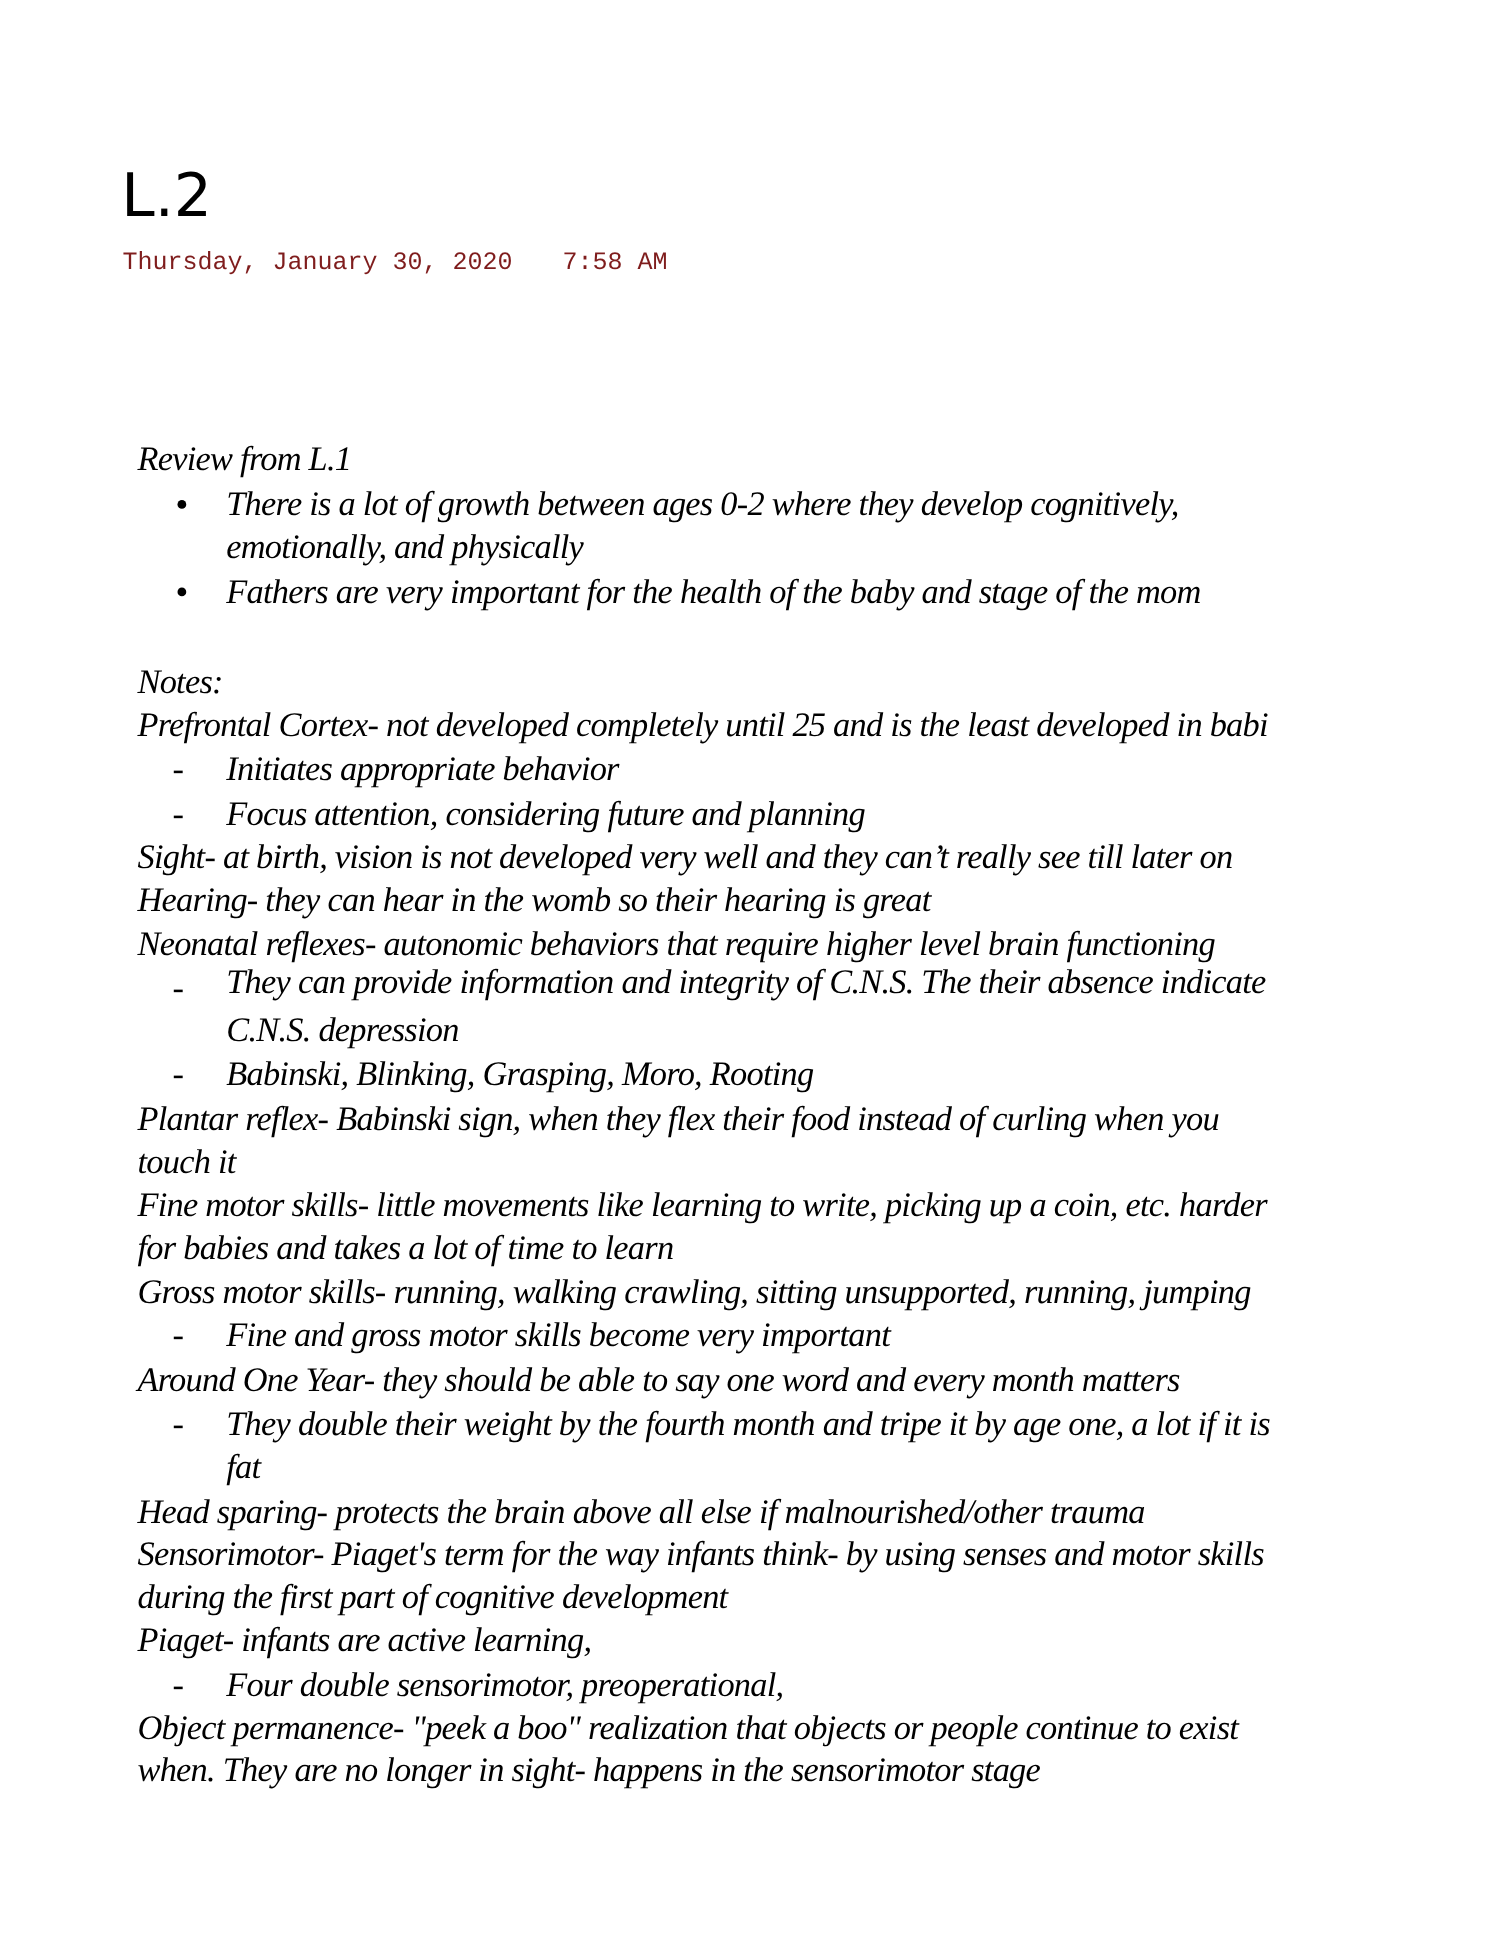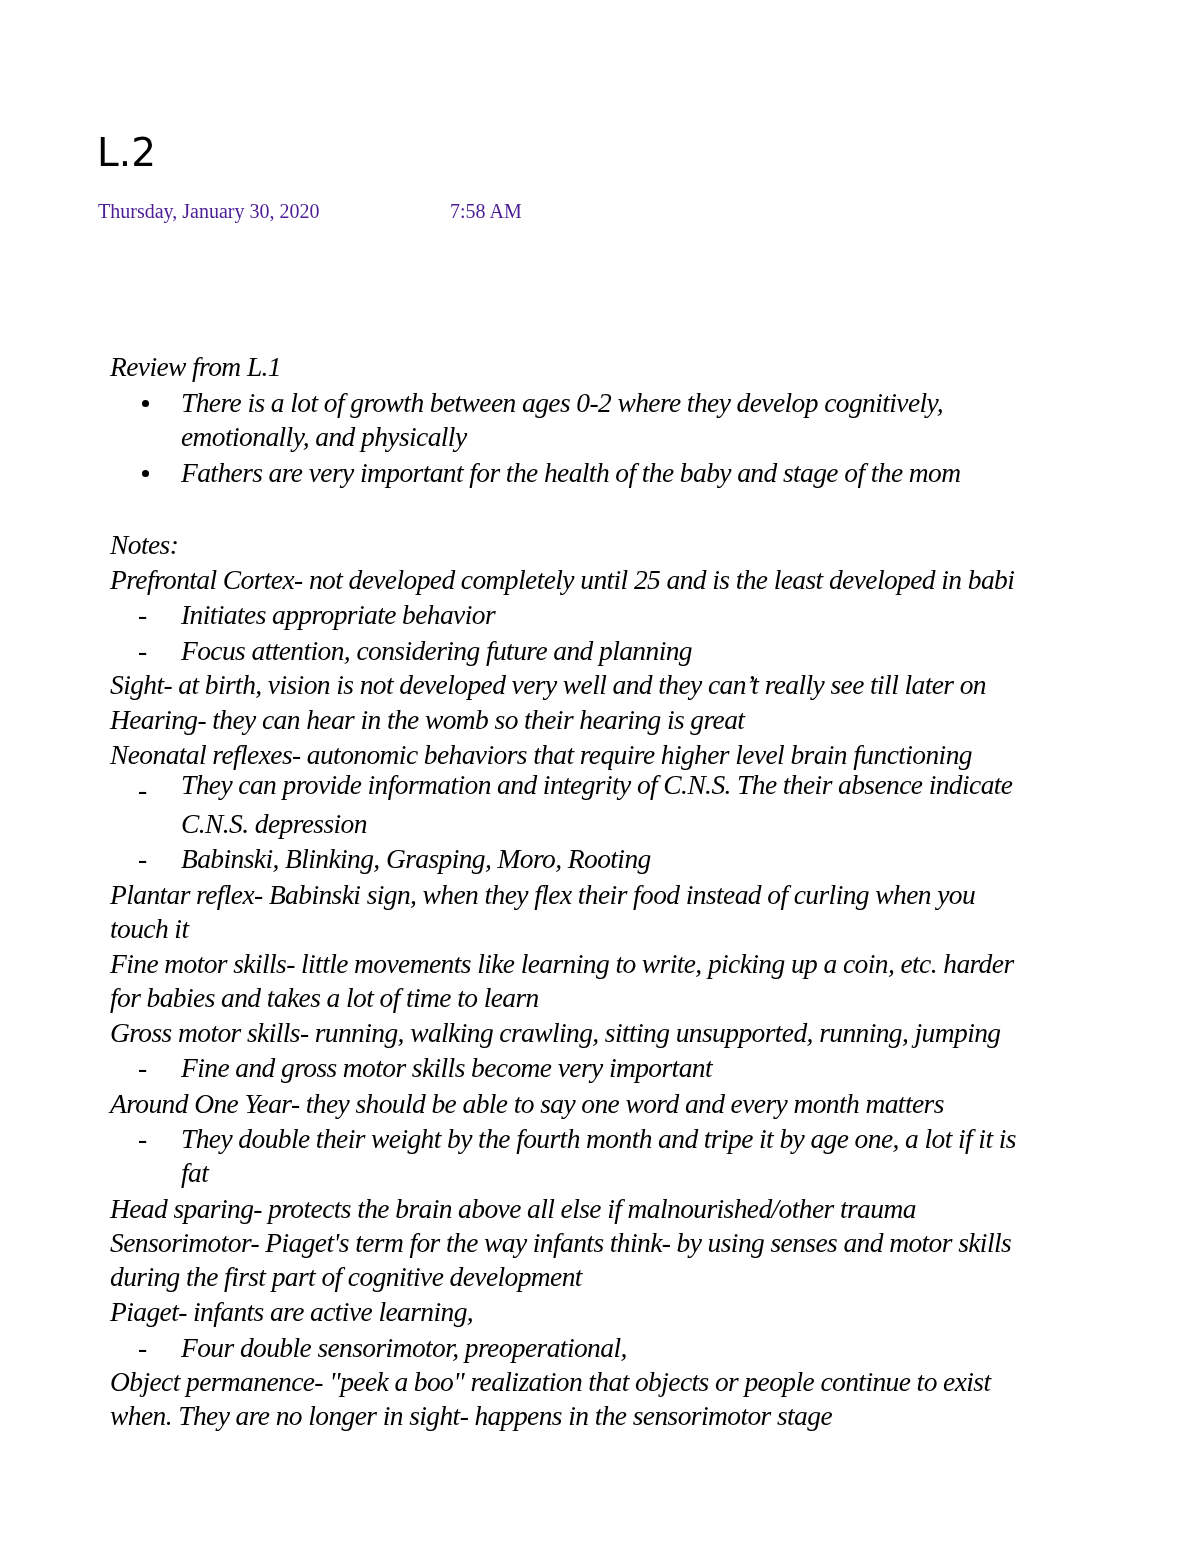--- a/index.html
+++ b/index.html
@@ -1,24 +1,24 @@
 <!DOCTYPE html>
 <html><head>
 <meta charset="utf-8">
 <style>
   html, body { margin: 0; padding: 0; background: #ffffff; }
   body { width: 1200px; height: 1553px; position: relative; overflow: hidden; }
   .title {
     position: absolute; left: 97px; top: 133px;
-    font-family: "DejaVu Sans", sans-serif; font-size: 39px; color: #000;
+    font-family: "DejaVu Sans", sans-serif; font-size: 48px; color: #000;
     letter-spacing: 0px; line-height: 1;
   }
   .meta {
     position: absolute; left: 98px; top: 201px;
-    font-family: Liberation Serif, serif; font-size: 20px; color: #4c1d95;
+    font-family: Liberation Mono, monospace; font-size: 20px; color: #7f1d1d;
     line-height: 1; white-space: nowrap;
   }
   .meta .time { position: absolute; left: 352px; top: 0; }
   .body {
     position: absolute; left: 110px; top: 350px; width: 1120px;
     font-family: "Liberation Serif", serif; font-size: 27.5px; color: #000;
     letter-spacing: -0.6px;
   }
   .line { position: absolute; left: 0; white-space: nowrap; line-height: 34px; height: 34px; font-style: italic; }
   .ind { left: 71px; }

